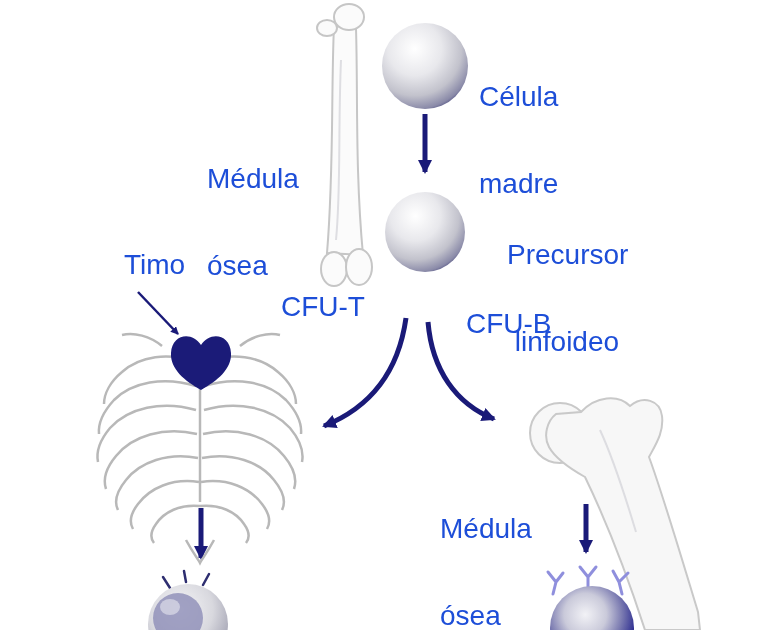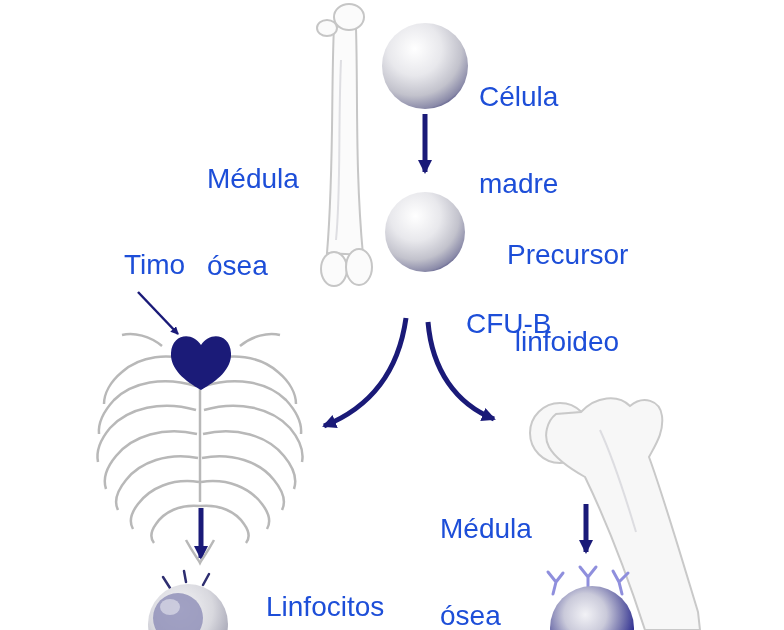--- a/index.html
+++ b/index.html
@@ -128,25 +128,25 @@
   <div class="label" style="left:479px; top:24px;">
     <div>Célula</div>
     <div>madre</div>
   </div>
 
   <div class="label" style="left:507px; top:182px;">
     <div>Precursor</div>
     <div> linfoideo</div>
   </div>
 
+  <div class="label" style="left:281px; top:292px;">CFU-T</div>
 
   <div class="label" style="left:466px; top:309px;">CFU-B</div>
 
   <div class="label" style="left:84px; top:250px;margin-left:40px;">Timo</div>
 
   <div class="label" style="left:440px; top:456px;">
     <div>Médula</div>
     <div>ósea</div>
   </div>
 
-  <div class="label" style="left:266px; top:592px;">Linfocitos</div>
 
 </div>
 
 </body></html>

